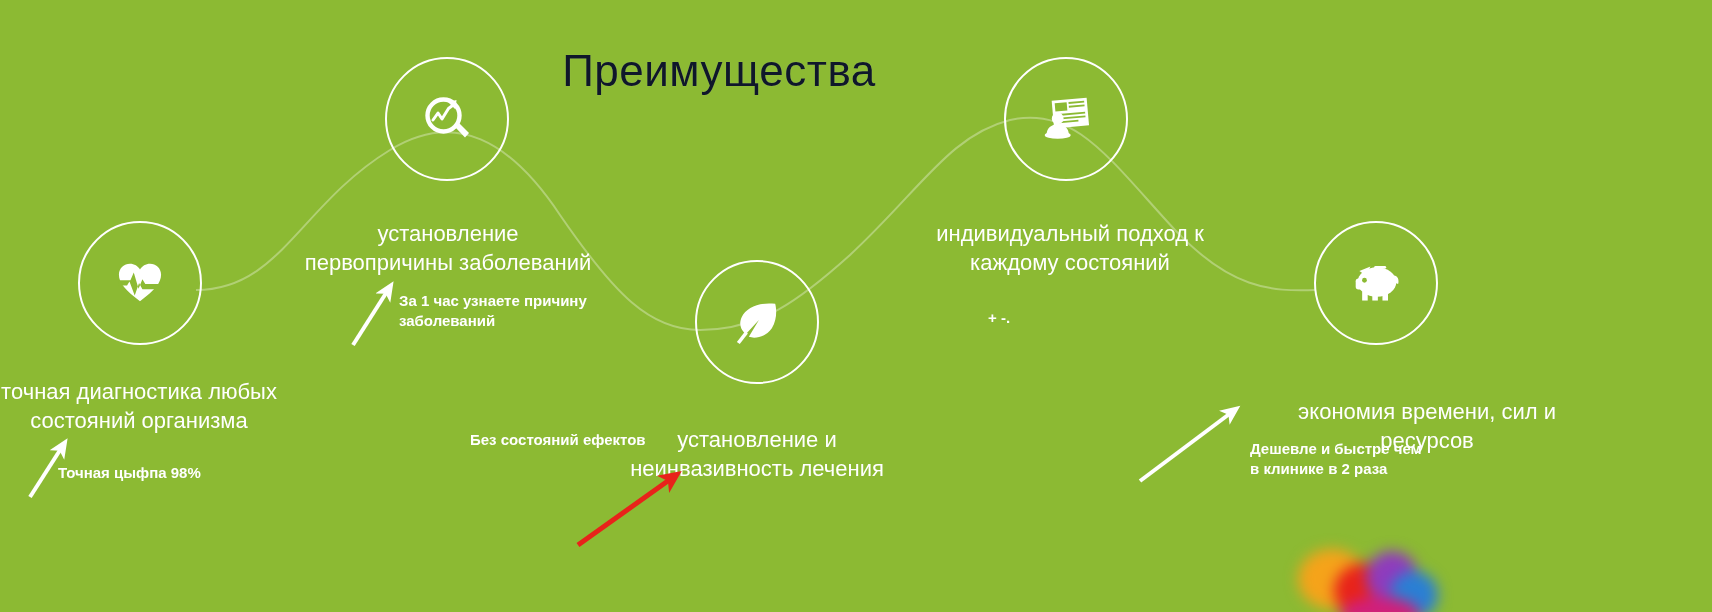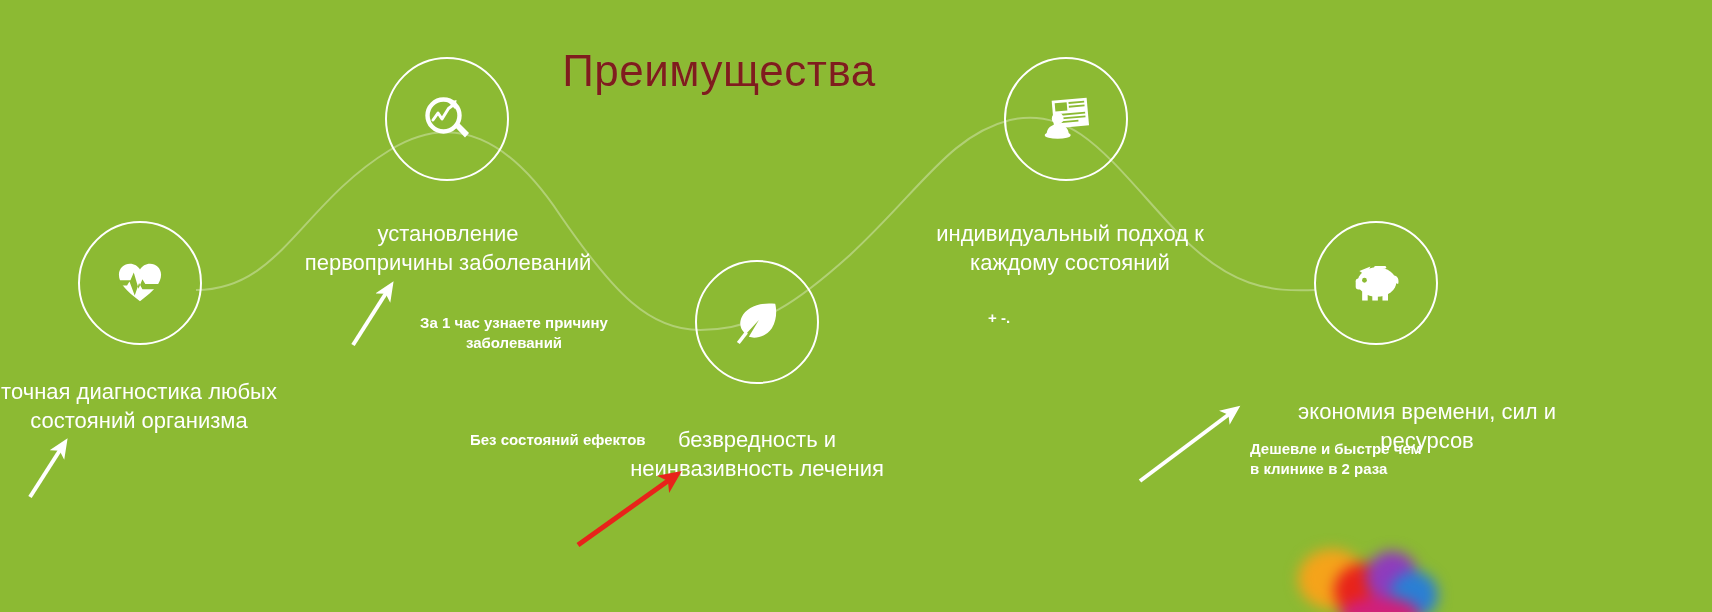--- a/index.html
+++ b/index.html
@@ -24,21 +24,21 @@
     width: 1712px; height: 612px;
     pointer-events: none;
   }
   
   #page-title {
     position: absolute;
     left: 0;
     top: 47px;
     width: 1438px;
     text-align: center;
-    color: #7f1d1d;
+    color: #0f172a;
     font-size: 44px;
     font-weight: 300;
     letter-spacing: 0.5px;
     line-height: 1.1;
     text-shadow: 0 0 1px rgba(255,255,255,0.25);
   }
   
   .node-circle {
     position: absolute;
     border-radius: 50%;
@@ -135,21 +135,21 @@
 первопричины заболеваний</div>
 
   <div class="node-circle" style="left:695px; top:260px; width:124px; height:124px;">
     <span class="icon-wrap">
       <svg width="46" height="46" viewBox="0 0 48 48">
         <path fill="#ffffff" d="M43 5 C28 3 13 8 8 19 C4.2 27.2 8.5 34 12.5 36.5 L26 22 L15.5 39.5 C23 42 34 39 39.5 30.5 C45 22 44.5 11 43 5 Z"></path>
         <path fill="#ffffff" d="M14.5 36 L6 47 L3 44.8 L11.5 34 Z"></path>
       </svg>
     </span>
   </div>
-  <div class="node-caption" style="left:602px; top:425px; width:310px;">безвредность и
+  <div class="node-caption" style="left:602px; top:425px; width:310px;">установление и
 неинвазивность лечения</div>
 
   <div class="node-circle" style="left:1004px; top:57px; width:124px; height:124px;">
     <span class="icon-wrap">
       <svg width="48" height="44" viewBox="0 0 52 46">
         <g transform="rotate(-5 26 20)">
           <rect x="12" y="2" width="38" height="30" fill="#ffffff"></rect>
           <rect x="15" y="5" width="13" height="9" fill="#8cba33"></rect>
           <rect x="30" y="5" width="17" height="2" fill="#8cba33"></rect>
           <rect x="30" y="9" width="17" height="2" fill="#8cba33"></rect>
@@ -192,22 +192,23 @@
       <marker id="head-red" markerWidth="5" markerHeight="5" refX="2.2" refY="2.1" orient="auto" markerUnits="strokeWidth">
         <path d="M0,0 L4.6,2.1 L0,4.2 L1.2,2.1 Z" fill="#e8231a"></path>
       </marker>
     </defs>
     <line x1="30" y1="497" x2="62" y2="447" stroke="#ffffff" stroke-width="4" marker-end="url(#head-white)"></line>
     <line x1="353" y1="345" x2="388" y2="290" stroke="#ffffff" stroke-width="4" marker-end="url(#head-white)"></line>
     <line x1="578" y1="545" x2="672" y2="478" stroke="#e8231a" stroke-width="5" marker-end="url(#head-red)"></line>
     <line x1="1140" y1="481" x2="1232" y2="412" stroke="#ffffff" stroke-width="4" marker-end="url(#head-white)"></line>
   </svg>
 
-
-  <div class="annotation" style="left:399px; top:313px; width:230px;text-align:center;">За 1 час узнаете причину
+  <div class="annotation" style="left:58px; top:463px; width:230px;">Точная цыфпа 98%</div>
+
+  <div class="annotation" style="left:399px; top:291px; width:230px;">За 1 час узнаете причину
 заболеваний</div>
 
   <div class="annotation" style="left:470px; top:430px; width:200px;">Без состояний ефектов</div>
 
   <div class="annotation" style="left:988px; top:308px; width:120px;">+ -.</div>
 
   <div class="annotation" style="left:1250px; top:439px; width:250px;">Дешевле и быстре чем
 в клинике в 2 раза</div>
 
   <svg id="color-blob" viewBox="0 0 180 130" xmlns="http://www.w3.org/2000/svg">

